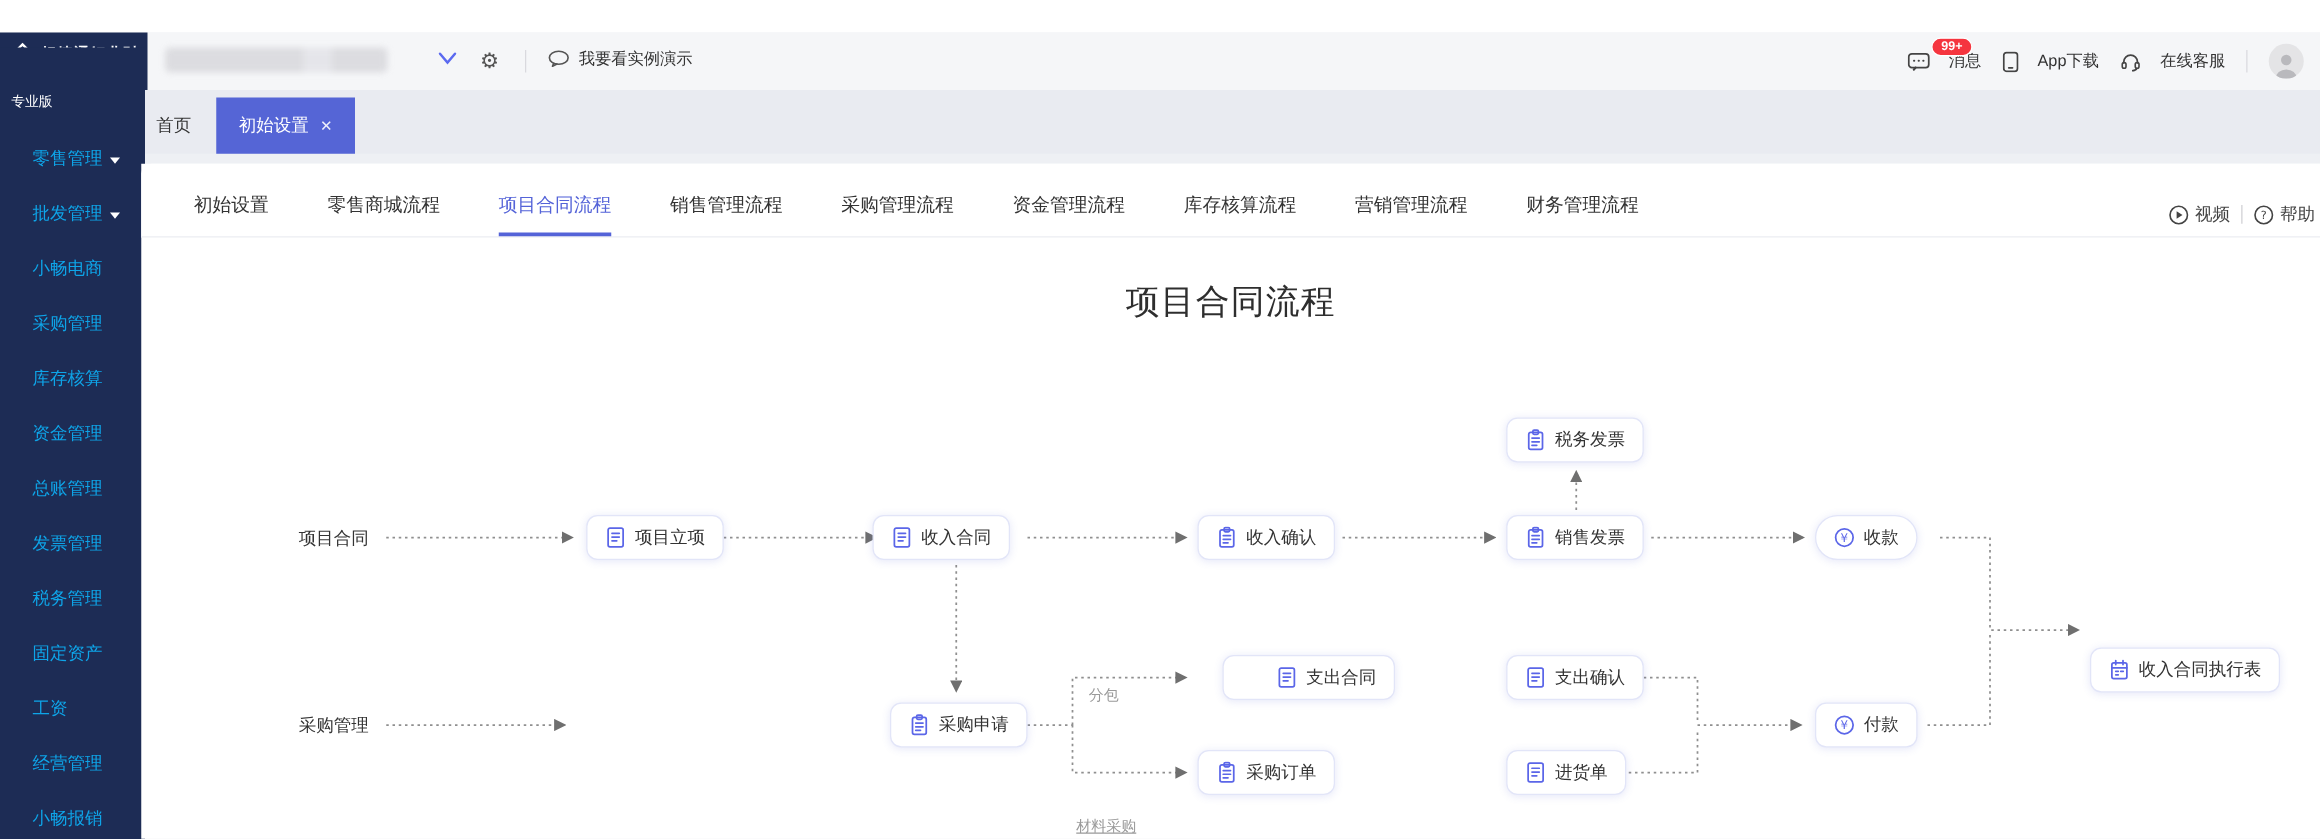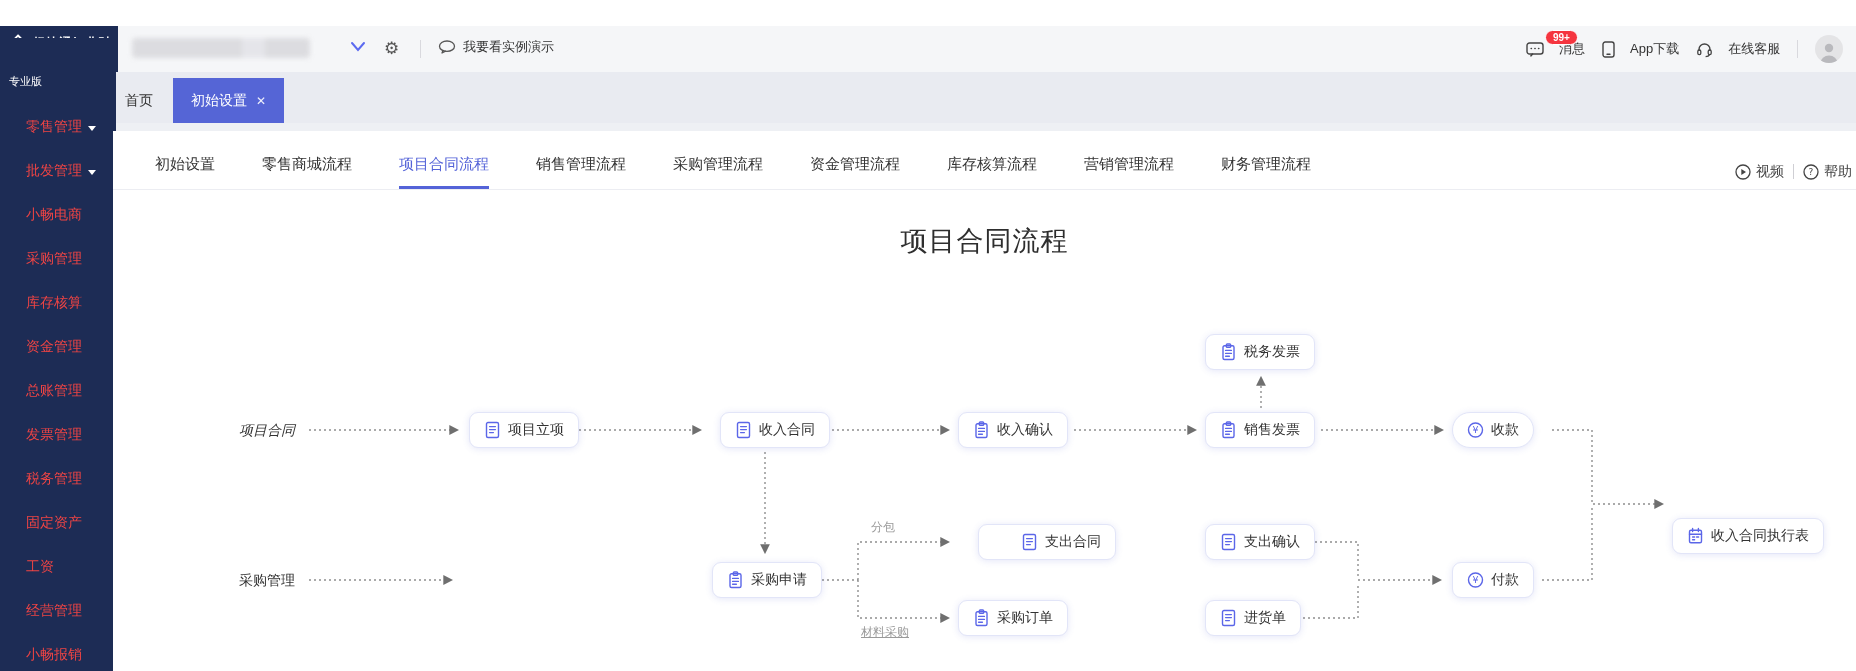--- a/index.html
+++ b/index.html
@@ -35,21 +35,21 @@
     display:flex; align-items:flex-end; padding-left:10px; }
   .tab { height:45px; display:flex; align-items:center; padding:0 20px; font-size:14px; color:#333; cursor:pointer; }
   .tab.active { background:#5565d6; color:#fff; gap:9px; padding:0 18px; }
   .tab .x { font-size:12px; opacity:.9; cursor:pointer; }
 
   
   .sidebar { position:absolute; left:0; top:38px; width:116px; height:645px; background:#1d2c55; }
   .edition { position:absolute; top:36px; left:9px; color:#fff; font-size:11px; }
   .sb-menu { position:absolute; top:67px; left:0; width:100%; }
   .sb-item { height:44px; display:flex; align-items:center; padding-left:26px; gap:6px;
-    color:#ef4444; font-size:14px; cursor:pointer; white-space:nowrap; }
+    color:#0ea5e9; font-size:14px; cursor:pointer; white-space:nowrap; }
   .caret { width:0; height:0; border-left:4px solid transparent; border-right:4px solid transparent;
     border-top:5px solid #ffffff; margin-top:2px; }
 
   
   .card { position:absolute; left:113px; top:131px; width:1743px; height:540px; background:#fff;
     border-top-left-radius:8px; }
   .subtabs { position:absolute; left:0; top:0; width:100%; height:59px; display:flex; align-items:flex-end;
     padding-left:42px; gap:47px; border-bottom:1px solid #ecedf2; background:#fff; z-index:2; }
   .subtab { font-size:15px; color:#333; padding-bottom:12px; border-bottom:3px solid transparent; cursor:pointer; white-space:nowrap; }
   .subtab.active { color:#5463d8; border-bottom-color:#5463d8; }
@@ -60,21 +60,21 @@
 
   
   .flow { position:absolute; inset:0; z-index:1; }
   .flow-title { position:absolute; top:92px; left:0; width:100%; text-align:center;
     font-size:27px; color:#2e2e2e; font-weight:500; letter-spacing:1px; }
   .rowlabel { position:absolute; font-size:14px; color:#333; }
   .node { position:absolute; height:36px; display:inline-flex; align-items:center; gap:7px;
     padding:0 14px; background:#fff; border:1px solid #e2e5f8; border-radius:9px;
     box-shadow:0 1px 7px rgba(84,101,214,.16); font-size:14px; color:#333; cursor:pointer; white-space:nowrap; }
   .nicon { width:17px; height:18px; flex:0 0 auto; }
-  .edgelabel { position:absolute; font-size:12px; color:#9a9a9a; }
+  .edgelabel { position:absolute; font-size:12px; color:#9a9a9a;margin-top:29px; }
   svg.wires { position:absolute; inset:0; }
   .wire { fill:none; stroke:#8f8f8f; stroke-width:1.4; stroke-dasharray:2 3; }
 </style>
 </head>
 <body>
 
 <svg width="0" height="0" style="position:absolute">
   <defs>
     <symbol id="i-doc" viewBox="0 0 17 18">
       <path d="M4 1.5h9a1.5 1.5 0 0 1 1.5 1.5v12a1.5 1.5 0 0 1-1.5 1.5H4A1.5 1.5 0 0 1 2.5 15V3A1.5 1.5 0 0 1 4 1.5Z"></path>
@@ -266,33 +266,33 @@
       <path class="wire" d="M1429 449 H1479 V375"></path>
       <path class="wire" d="M196 449 H338" marker-end="url(#ah)"></path>
       <path class="wire" d="M709 449 H745"></path>
       <path class="wire" d="M745 449 V411 H835" marker-end="url(#ah)"></path>
       <path class="wire" d="M745 449 V487 H835" marker-end="url(#ah)"></path>
       <path class="wire" d="M1202 411 H1245 V445"></path>
       <path class="wire" d="M1190 487 H1245 V453"></path>
       <path class="wire" d="M1245 449 H1327" marker-end="url(#ah)"></path>
     </svg>
 
-    <div class="rowlabel" style="left:126px; top:291px;font-style:italic;">项目合同</div>
+    <div class="rowlabel" style="left:126px; top:291px;">项目合同</div>
     <div class="rowlabel" style="left:126px; top:441px;">采购管理</div>
 
     <div class="edgelabel" style="left:758px; top:388px;">分包</div>
     <div class="edgelabel" style="left:748px; top:493px;text-decoration:underline;">材料采购</div>
 
     <div class="node" style="left:356px; top:281px;">
       <svg class="nicon" stroke="#5b66e8" stroke-width="1.4" fill="none" stroke-linecap="round">
           <use href="#i-doc"></use>
         </svg>
       <span>项目立项</span>
     </div>
-    <div class="node" style="left:607px; top:281px;">
+    <div class="node" style="left:585px; top:281px;">
       <svg class="nicon" stroke="#5b66e8" stroke-width="1.4" fill="none" stroke-linecap="round">
           <use href="#i-doc"></use>
         </svg>
       <span>收入合同</span>
     </div>
     <div class="node" style="left:845px; top:281px;">
       <svg class="nicon" stroke="#5b66e8" stroke-width="1.4" fill="none" stroke-linecap="round">
           <use href="#i-clip"></use>
         </svg>
       <span>收入确认</span>

